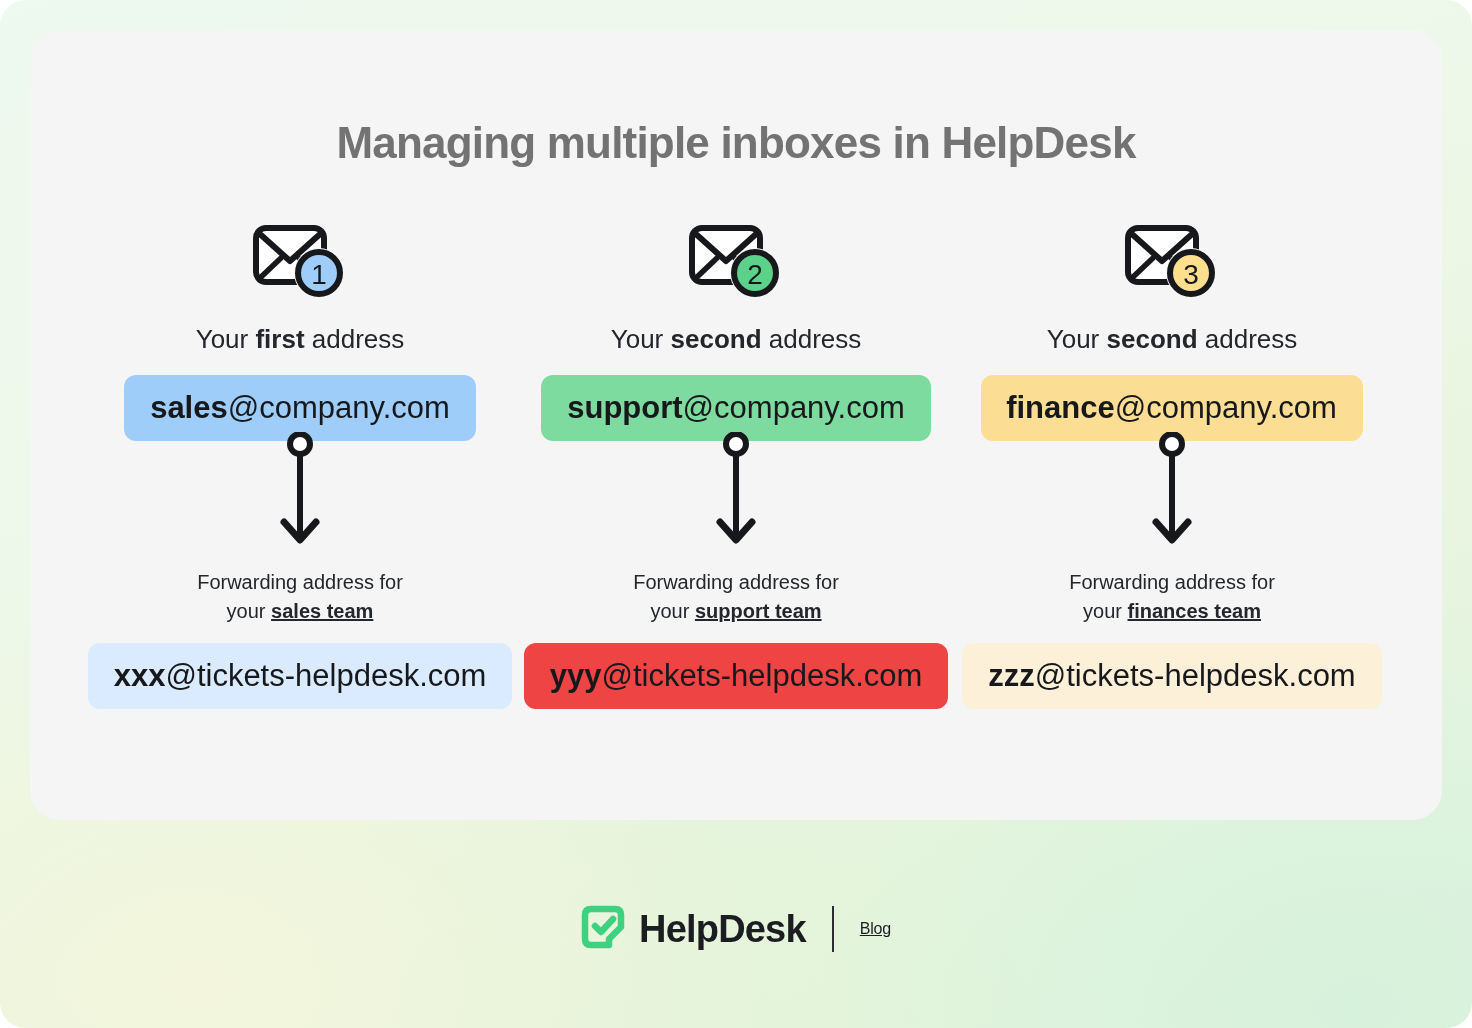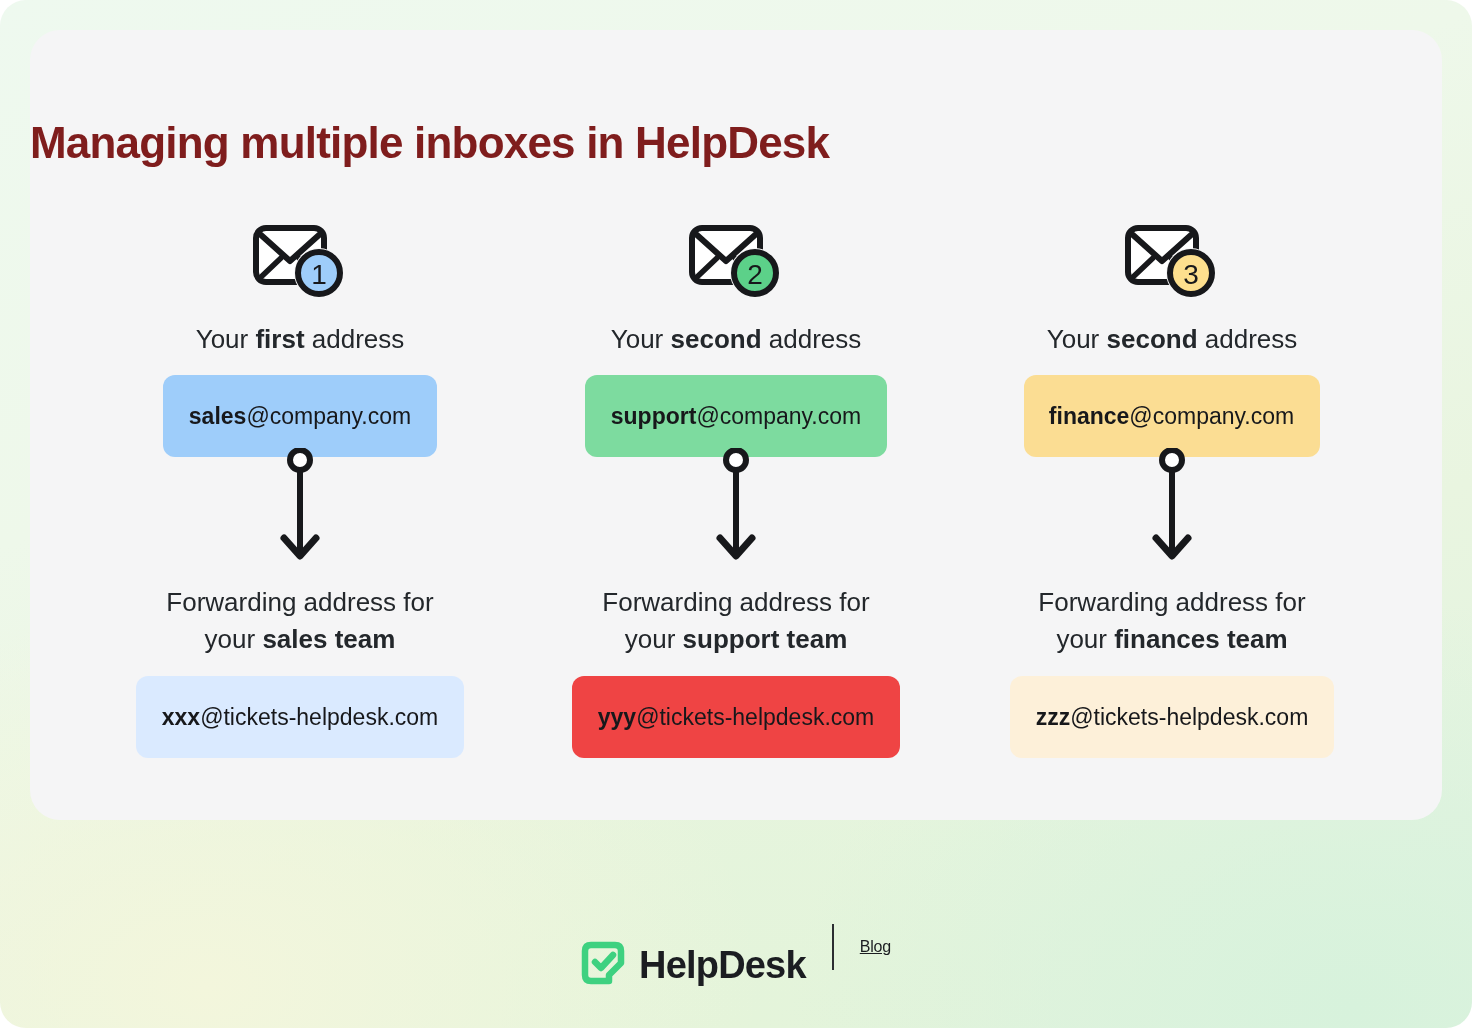--- a/index.html
+++ b/index.html
@@ -38,25 +38,25 @@
     height: 790px;
     background: #f5f5f6;
     border-radius: 30px;
   }
 
   .title {
     position: absolute;
     left: 0;
     top: 88px;
     width: 100%;
-    text-align: left;
+    text-align: center;
     font-size: 44px;
     font-weight: 700;
     letter-spacing: -0.8px;
-    color: #7f1d1d;
+    color: #737373;
     font-family: "Liberation Sans", sans-serif;
   }
 
   
   .columns {
     position: absolute;
     left: 0;
     top: 190px;
     width: 100%;
     display: flex;
@@ -86,71 +86,70 @@
     line-height: 1.2;
     text-align: center;
     white-space: nowrap;
   }
   .addr-label b { font-weight: 700; }
 
   
   .pill {
     position: relative;
     margin-top: 20px;
-    height: 82px;
+    height: 66px;
     border-radius: 12px;
     display: flex;
     align-items: center;
     justify-content: flex-start;
     padding: 0 26px;
-    font-size: 23px;
+    font-size: 31px;
     color: #17181b;
     white-space: nowrap;
   }
   .pill b { font-weight: 700; }
 
   .pill-source { }
   .pill-target { margin-top: 18px; }
 
   
   .arrow-wrap {
     width: 60px;
     height: 124px;
     margin-top: -9px;
     position: relative;
     z-index: 3;
   }
 
   
   .fwd-caption {
     margin-top: 12px;
-    font-size: 26px;
+    font-size: 20px;
     line-height: 1.42;
     color: #23272b;
     text-align: center;
     max-width: 340px;
   }
-  .fwd-caption b { font-weight: 700; }
+  .fwd-caption b { font-weight: 700; text-decoration: underline; }
 
   
   .footer {
     position: absolute;
     left: 0;
     top: 905px;
     width: 100%;
     display: flex;
     align-items: center;
     justify-content: center;
     gap: 22px;
   }
   .brand {
     display: flex;
     align-items: center;
     gap: 14px;
-    margin-top: 36px;
   }
   .brand-name {
     font-size: 38px;
     font-weight: 700;
     letter-spacing: -0.8px;
     color: #1b1d21;
   }
   .divider {
     width: 2px;
     height: 46px;

